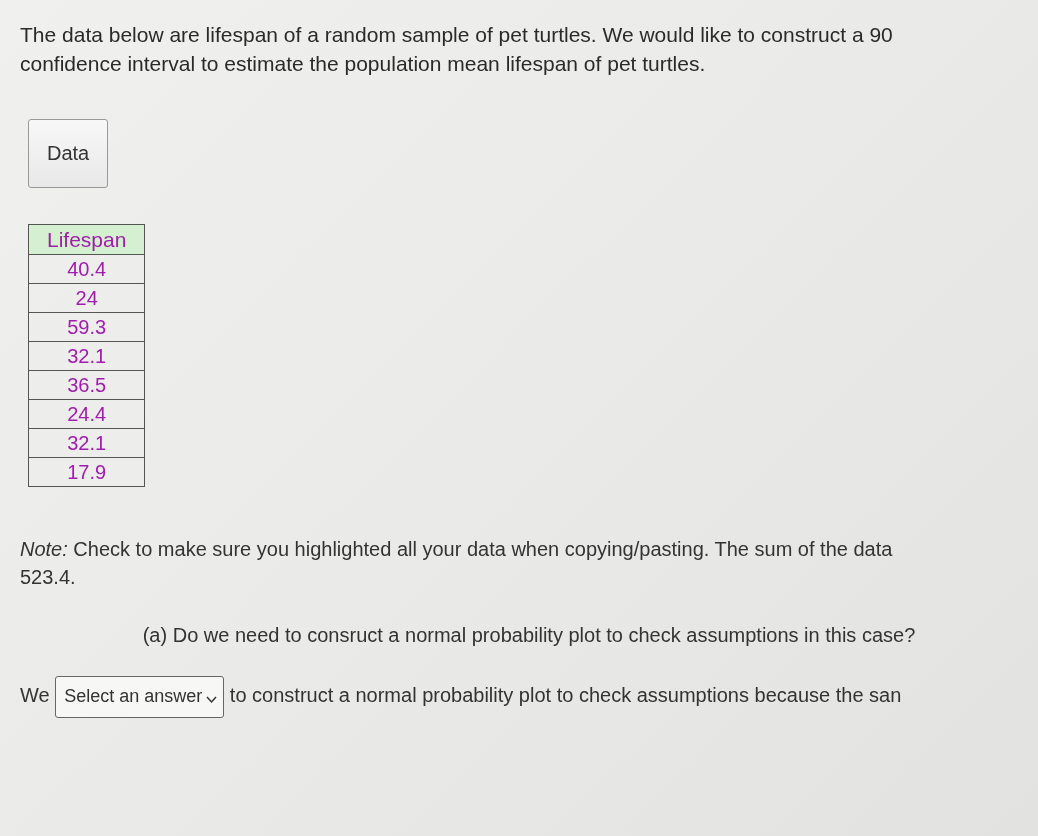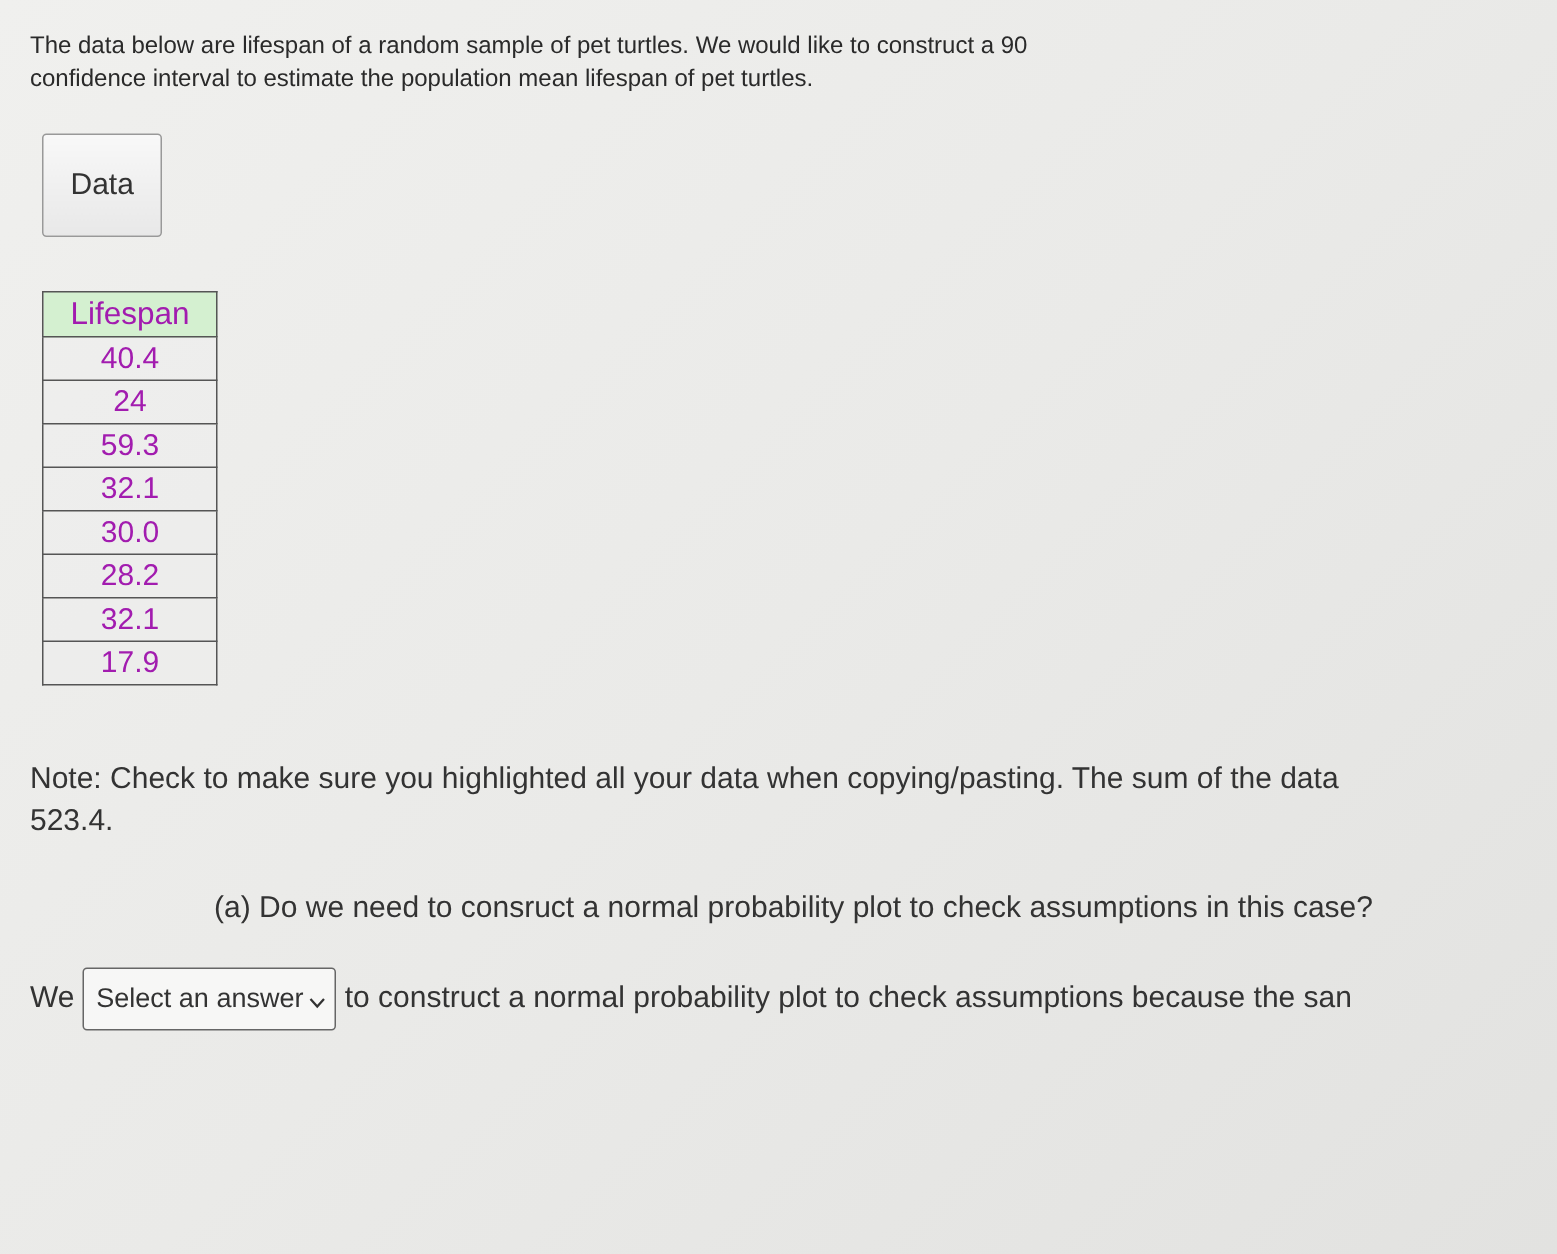--- a/index.html
+++ b/index.html
@@ -12,23 +12,23 @@
       font-size: 20px;
       color: #333;
       background: linear-gradient(135deg, #f0f0ee 0%, #eaeae8 50%, #e2e2e0 100%);
       padding: 20px 0 20px 20px;
       width: 1038px;
       min-height: 836px;
       overflow: hidden;
       line-height: 1.4;
     }
     .intro {
-      font-size: 16px;
+      font-size: 21px;
       color: #2a2a2a;
-      margin-bottom: 24px;
+      margin-bottom: 40px;
       white-space: nowrap;
     }
     .data-button {
       display: inline-block;
       padding: 22px 18px;
       border: 1px solid #999;
       border-radius: 3px;
       background: linear-gradient(#f8f8f8, #e8e8e8);
       font-size: 20px;
       color: #333;
@@ -52,20 +52,21 @@
     }
     .data-table th {
       background: #d4f0d0;
       font-weight: normal;
       font-size: 21px;
     }
     .note-block {
       margin-bottom: 30px;
     }
     .note-label {
+      font-style: italic;
     }
     .question-block {
       margin-bottom: 26px;
       text-align: center;
     }
     .answer-line {
       line-height: 2.0;
     }
     .select-box {
       display: inline-block;
@@ -111,24 +112,24 @@
     <tr>
         <td>24</td>
       </tr>
     <tr>
         <td>59.3</td>
       </tr>
     <tr>
         <td>32.1</td>
       </tr>
     <tr>
-        <td>30.0</td>
+        <td>36.5</td>
       </tr>
     <tr>
-        <td>28.2</td>
+        <td>24.4</td>
       </tr>
     <tr>
         <td>32.1</td>
       </tr>
     <tr>
         <td>17.9</td>
       </tr>
   </tbody>
 </table>
 

